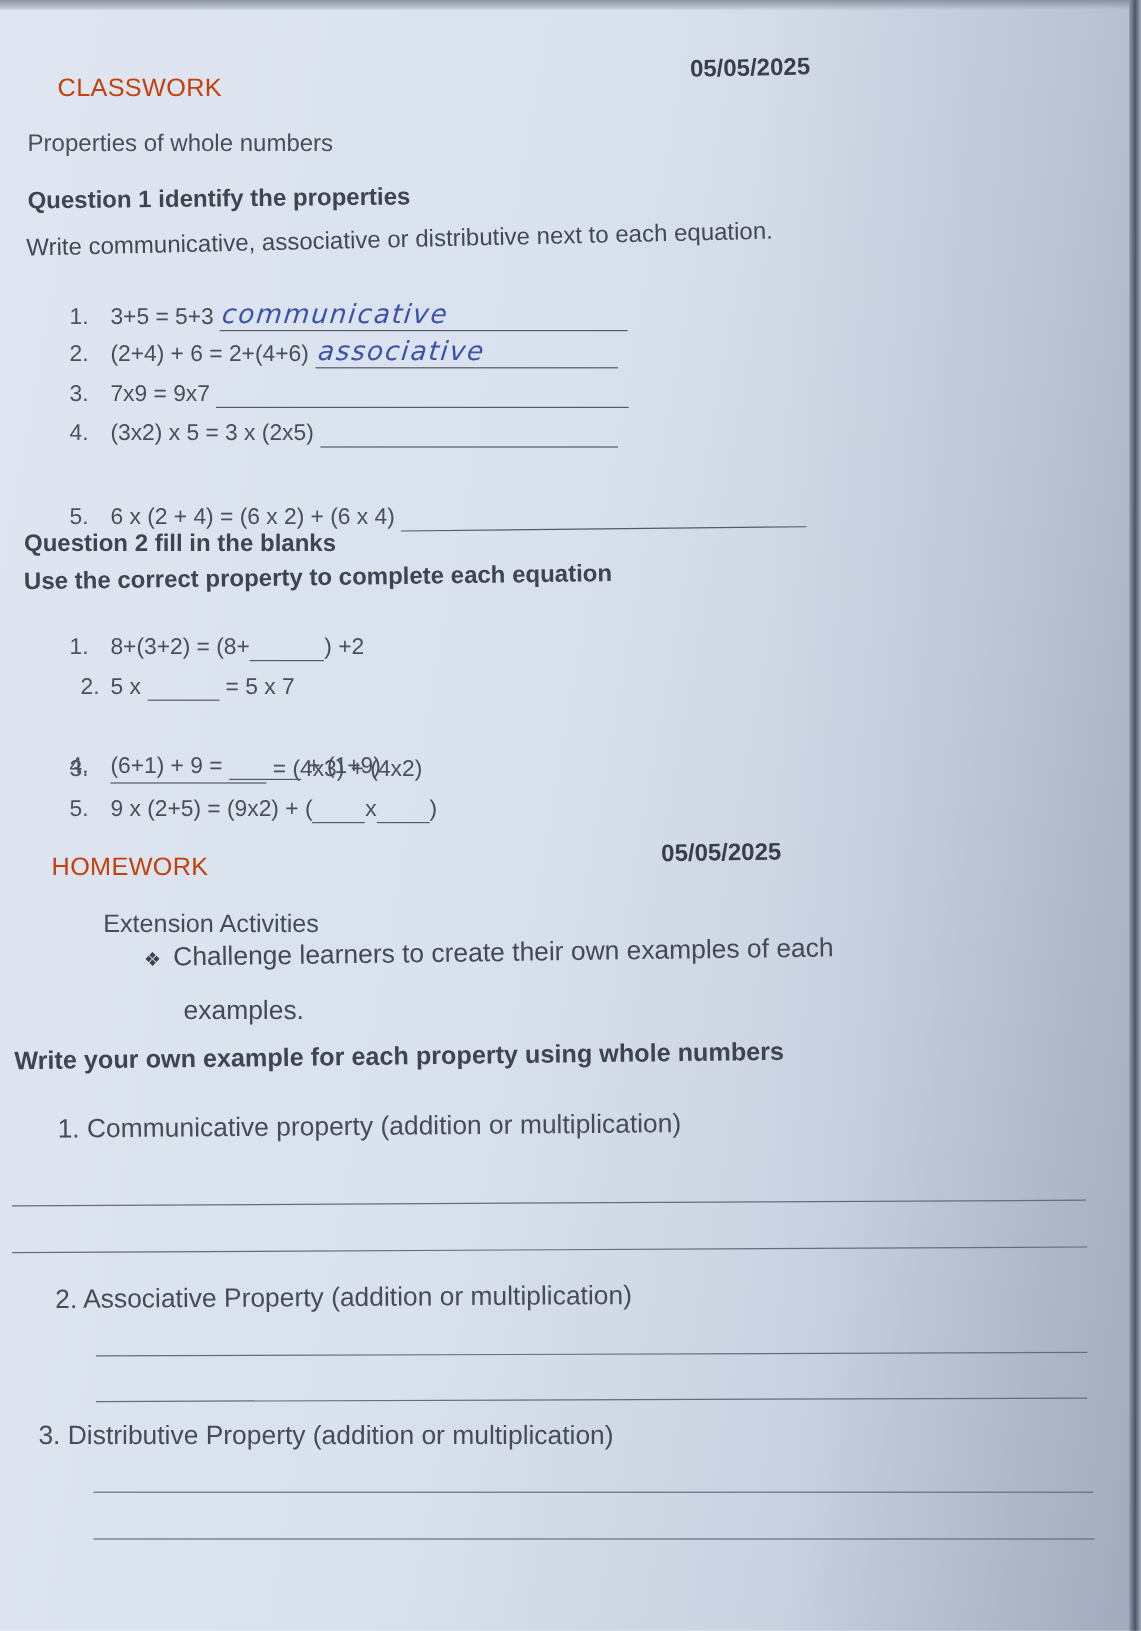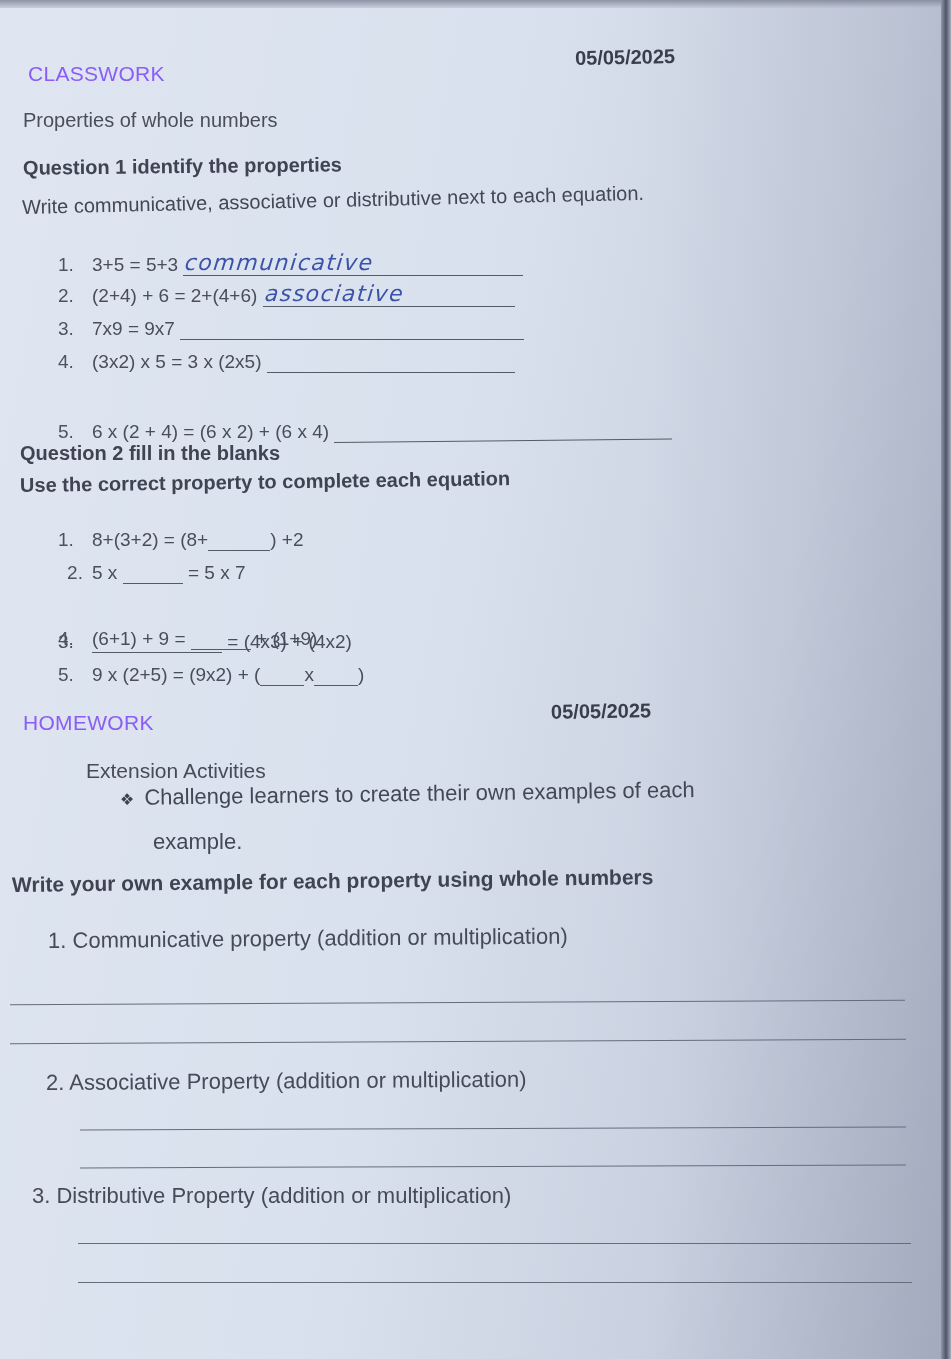--- a/index.html
+++ b/index.html
@@ -28,21 +28,21 @@
       background: linear-gradient(90deg, #8f97aa 0%, #4d5466 50%, #a6aec0 100%);
     }
     .shade {
       position: absolute;
       right: 10px; top: 0;
       width: 300px; height: 1359px;
       background: linear-gradient(90deg, rgba(140,150,170,0) 0%, rgba(120,128,150,0.18) 100%);
       pointer-events: none;
     }
     .abs { position: absolute; white-space: nowrap; }
-    .h-title { font-size: 21px; letter-spacing: 0.3px; color: #8b5cf6; }
+    .h-title { font-size: 21px; letter-spacing: 0.3px; color: #c2410c; margin-left: 20px; }
     .date { font-size: 20px; font-weight: bold; color: #3a3d4a; }
     .subtitle { font-size: 20px; color: #4a4e5c; }
     .q-heading { font-size: 20px; font-weight: bold; color: #3f4352; }
     .instr { font-size: 20px; color: #444856; }
     .instr-bold { font-size: 20px; font-weight: bold; color: #3f4352; }
     .eq { font-size: 19px; color: #4a4e5c; }
     .num { display: inline-block; width: 34px; color: #4e5260; }
     .blank {
       display: inline-block;
       border-bottom: 1.5px solid #555a68;
@@ -124,21 +124,21 @@
   <span class="num">5.</span><span>9 x (2+5) = (9x2) + (</span><span class="blank" style="width:44px;"></span><span>x</span><span class="blank" style="width:44px;"></span><span>)</span>
 </div>
 
 <div class="abs h-title" style="left:23px; top:711px;">HOMEWORK</div>
 <div class="abs date" style="left:551px; top:700px; transform: rotate(-0.8deg);">05/05/2025</div>
 
 <div class="abs ext-title" style="left:86px; top:759px;">Extension Activities</div>
 <div class="abs bullet-line" style="left:120px; top:785px; transform: rotate(-0.8deg); transform-origin:left;">
   <span class="bullet-icon">❖</span><span>Challenge learners to create their own examples of each</span>
 </div>
-<div class="abs bullet-line" style="left:153px; top:829px;">example.</div>
+<div class="abs bullet-line" style="left:153px; top:829px;">examples.</div>
 
 <div class="abs instr-bold" style="left:12px; top:873px; font-size:21px; transform: rotate(-0.7deg); transform-origin:left;">Write your own example for each property using whole numbers</div>
 
 <div class="abs prop-item" style="left:48px; top:928px; transform: rotate(-0.5deg); transform-origin:left;">
   <span>1.</span>
   <span>Communicative property (addition or multiplication)</span>
 </div>
 <div class="write-line" style="left:10px; top:1002px; width:895px; transform: rotate(-0.3deg);"></div>
 <div class="write-line" style="left:10px; top:1041px; width:896px; transform: rotate(-0.3deg);"></div>
 

